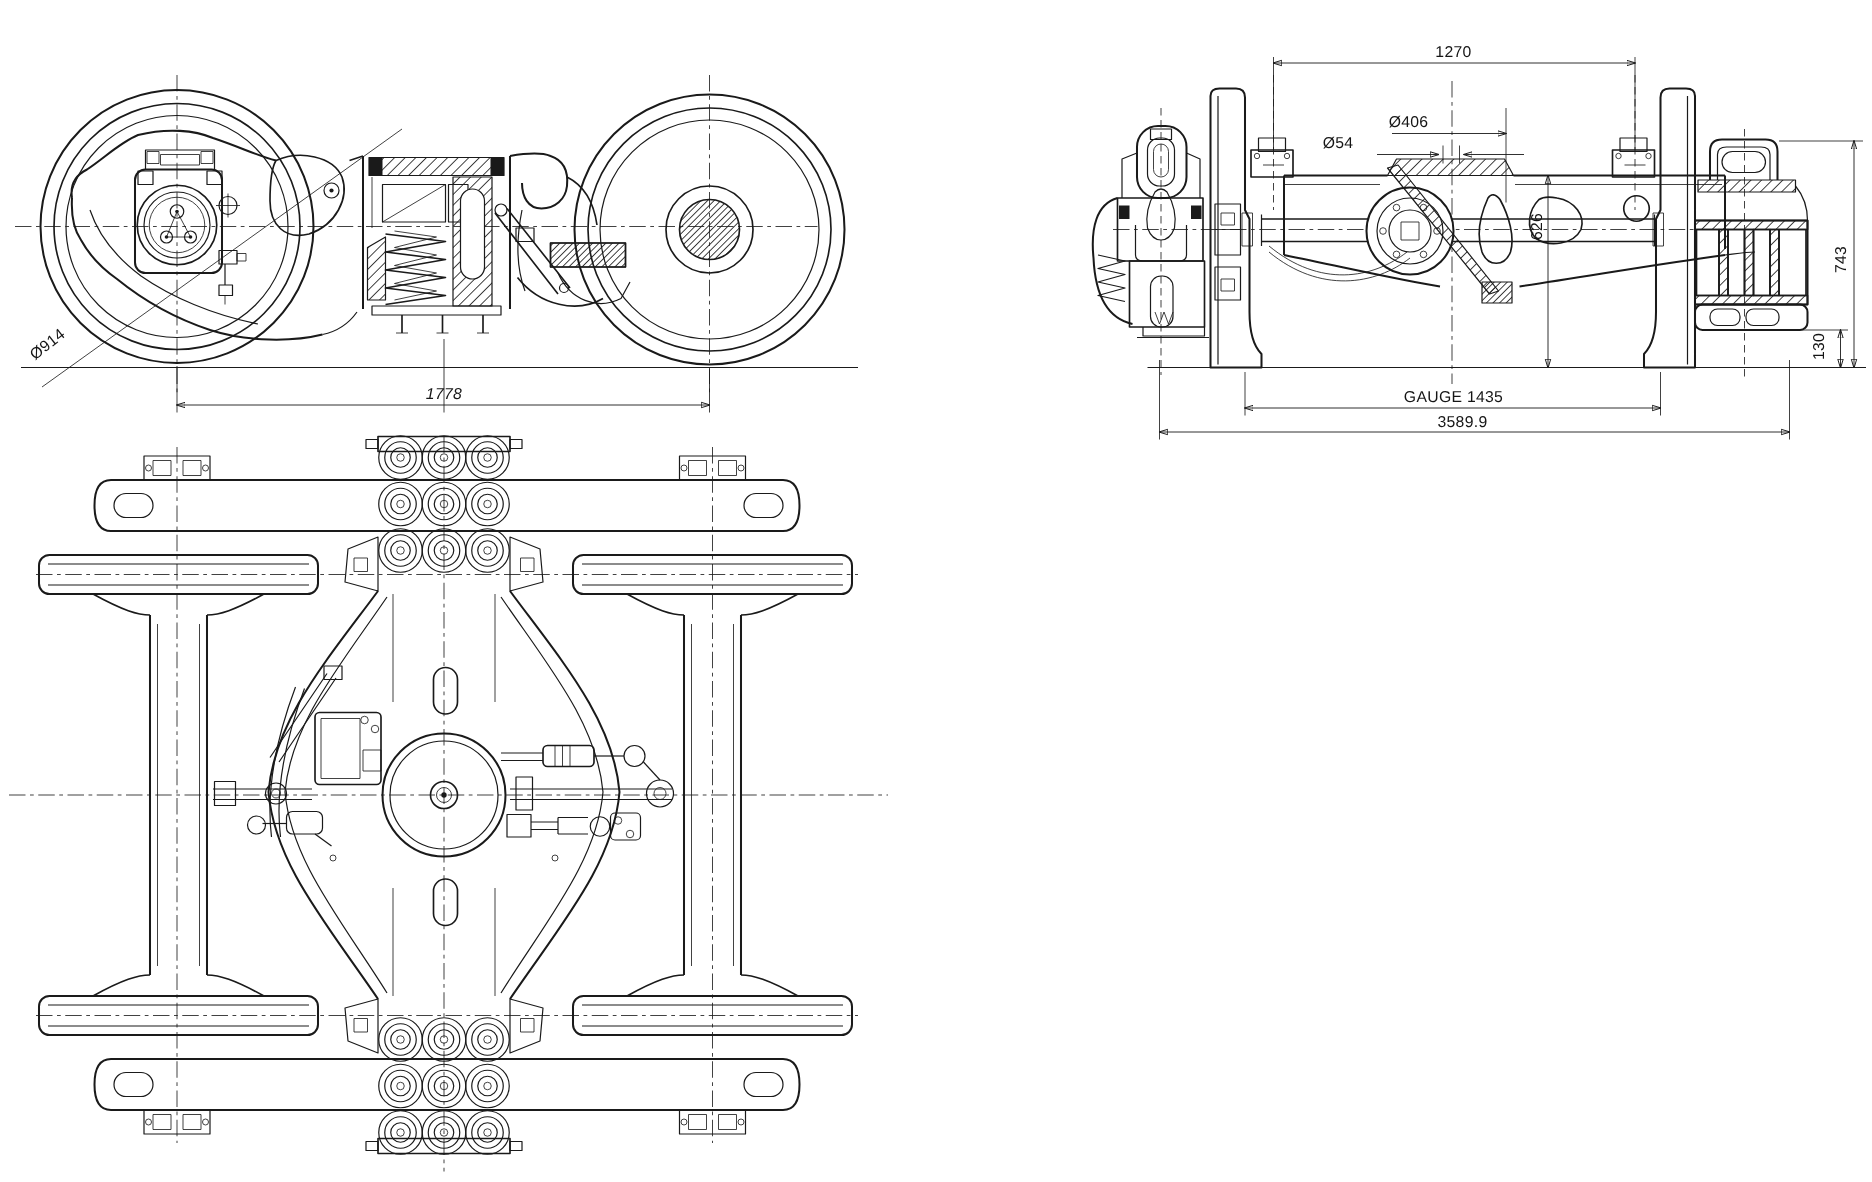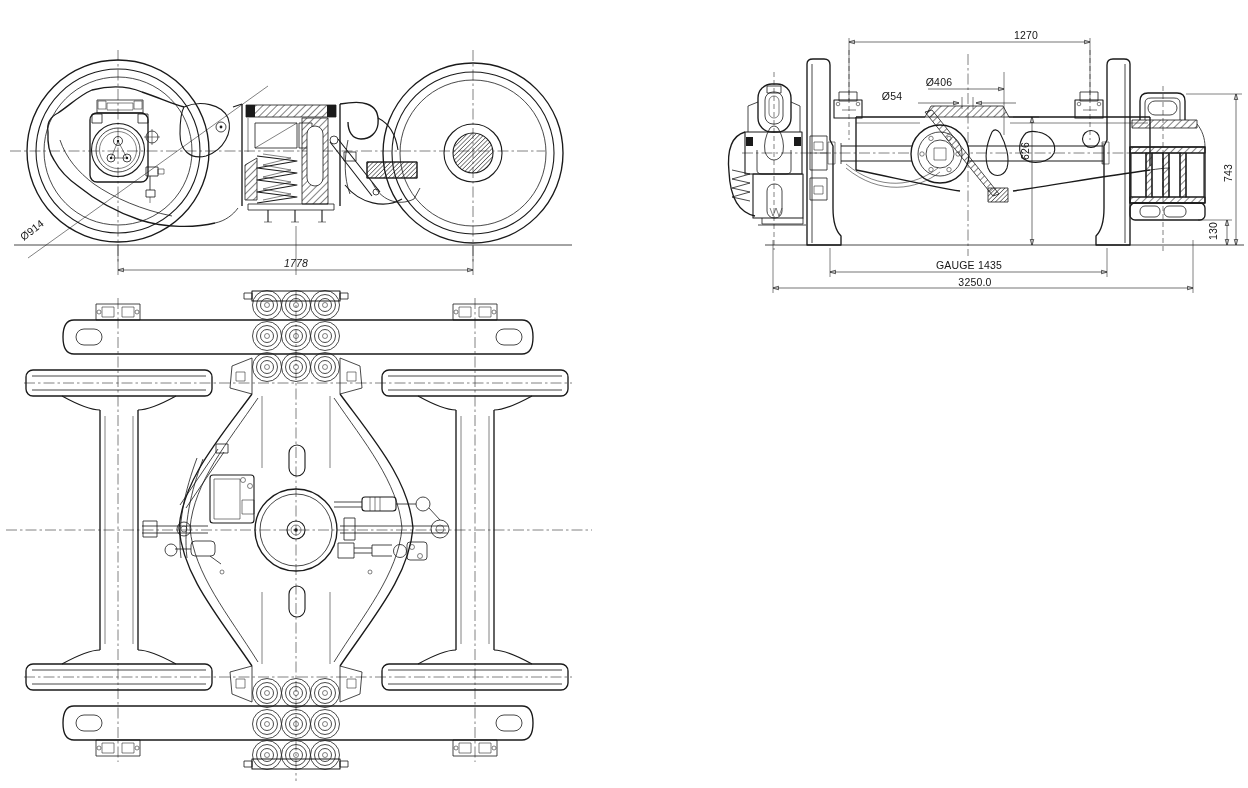--- a/index.html
+++ b/index.html
@@ -444,22 +444,22 @@
     <path class="thin" d="M830,248 V277 M1107,248 V277"></path>
     <path class="dim" d="M830,272 H1107" marker-start="url(#ar)" marker-end="url(#ar)"></path>
     <path class="thin" d="M773,240 V293 M1193,240 V293"></path>
     <path class="dim" d="M773,288 H1193" marker-start="url(#ar)" marker-end="url(#ar)"></path>
   </g>
 </g>
 </svg>
 
 <div class="lbl r38" style="left:32px;top:230px;">Ø914</div>
 <div class="lbl" style="left:296px;top:263px;font-style:italic;">1778</div>
-<div class="lbl" style="left:1026px;top:35px;">1270</div>
+<div class="lbl" style="left:969px;top:35px;">1270</div>
 <div class="lbl" style="left:939px;top:82px;">Ø406</div>
 <div class="lbl" style="left:892px;top:96px;">Ø54</div>
 <div class="lbl r90" style="left:1025px;top:151px;">626</div>
 <div class="lbl r90" style="left:1228px;top:173px;">743</div>
 <div class="lbl r90" style="left:1213px;top:231px;">130</div>
 <div class="lbl" style="left:969px;top:265px;">GAUGE 1435</div>
-<div class="lbl" style="left:975px;top:282px;">3250.0</div>
+<div class="lbl" style="left:975px;top:282px;">3589.9</div>
 
 </div>
 
 </body></html>

